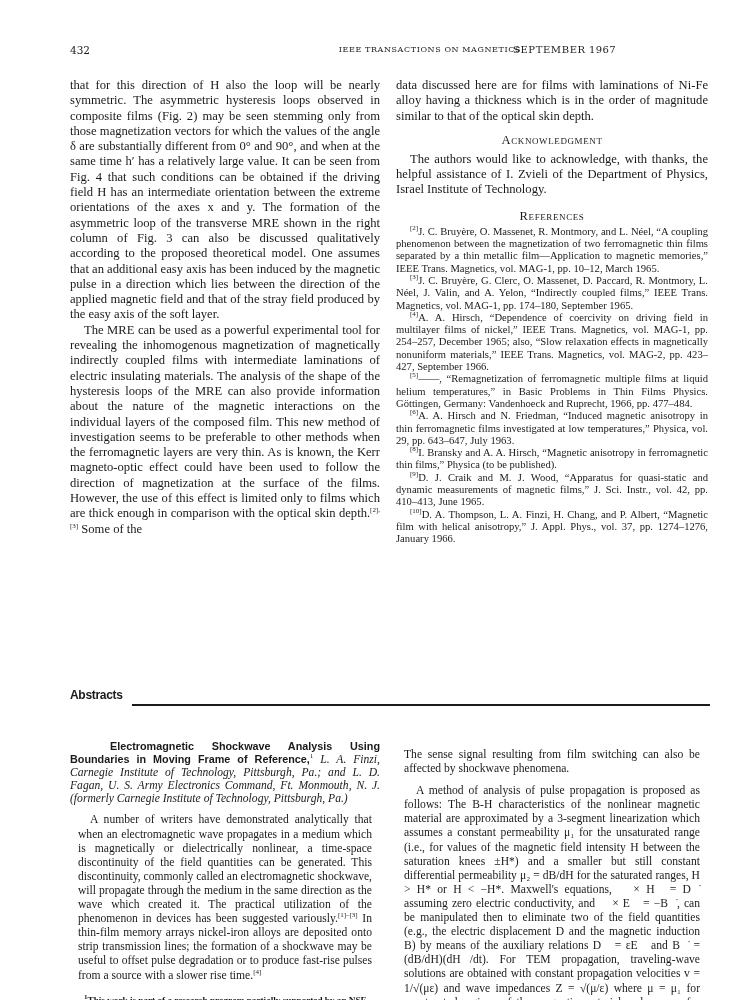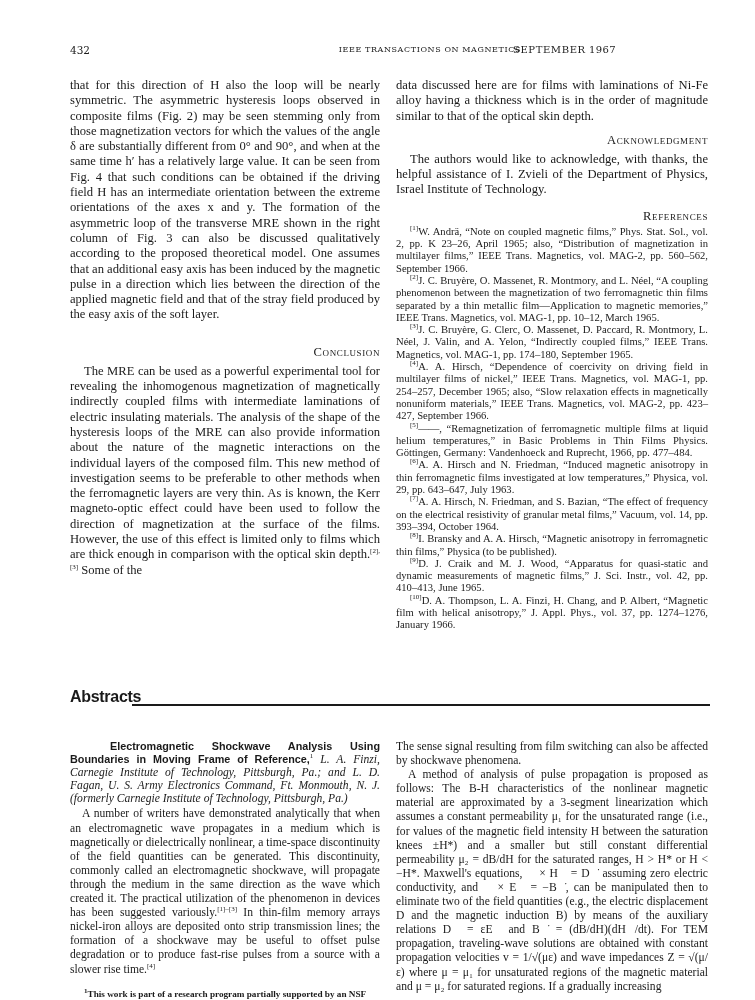--- a/index.html
+++ b/index.html
@@ -14,71 +14,68 @@
   .journal { position: absolute; right: 95px; top: 1px; font-size: 8px; letter-spacing: 0.6px; text-transform: uppercase; }
   .date { position: absolute; right: 0; top: 0; font-size: 9px; letter-spacing: 0.4px; }
   .date .yr { font-size: 10px; }
 
   .col { position: absolute; font-family: "Liberation Serif", serif; }
   .col-left { left: 70px; top: 78px; width: 310px; }
   .col-right { left: 396px; top: 78px; width: 312px; }
 
   p.body { margin: 0; font-size: 12.6px; line-height: 15.3px; text-align: justify; text-align-last: left; }
   p.ind { text-indent: 14px; }
-  h3.sec { margin: 9px 0 4px 0; font-weight: normal; font-variant: small-caps; text-align: right; font-size: 12.6px; letter-spacing: 0.6px; line-height: 15px; }
+  h3.sec { margin: 9px 0 4px 0; font-weight: normal; font-variant: small-caps; text-align: center; font-size: 12.6px; letter-spacing: 0.6px; line-height: 15px; }
   .col-left h3.sec { margin-top: 22px; margin-bottom: 4px; }
 
   .refs { margin: 0; padding: 0; list-style: none; }
   .ref { font-size: 10.6px; line-height: 12.3px; text-align: justify; text-indent: 14px; margin: 0; }
   .ref sup { font-size: 7px; }
 
   .abstracts-bar { position: absolute; left: 70px; top: 688px; width: 640px; height: 22px; }
-  .abstracts-title { position: absolute; left: 0; top: 0; font-family: "Liberation Sans", sans-serif; font-size: 16px; font-weight: bold; letter-spacing: -0.3px; }
+  .abstracts-title { position: absolute; left: 0; top: 0; font-family: "Liberation Sans", sans-serif; font-size: 12px; font-weight: bold; letter-spacing: -0.3px; }
   .abstracts-rule { position: absolute; left: 62px; right: 0; top: 16px; height: 2px; background: #1a1a1a; }
 
   .ab-left { left: 70px; top: 740px; width: 310px; }
   .ab-right { left: 396px; top: 740px; width: 312px; }
   .ab-title { font-size: 11.6px; line-height: 13.1px; text-align: justify; margin: 0 0 2px 0; }
   .ab-title b { font-family: "Liberation Sans", sans-serif; font-weight: bold; font-size: 10.8px; margin-left: 40px; }
   .ab-title i { font-style: italic; }
-  .ab-p { margin: 0; font-size: 11.6px; line-height: 14.1px; text-align: justify; }
+  .ab-p { margin: 8px; font-size: 11.6px; line-height: 14.1px; text-align: justify; }
   .ab-p.ind { text-indent: 12px; }
   .footnote { font-size: 9.2px; line-height: 11px; margin-top: 12px; text-indent: 14px; font-weight: bold; }
   sup { font-size: 7px; line-height: 0; }
 </style>
 </head>
 <body>
 
 <div class="page">
 
   <div class="running-head">
     <span class="page-num">432</span>
     <span class="journal">IEEE Transactions on Magnetics</span>
     <span class="date"><span style="text-transform:uppercase;letter-spacing:0.6px;font-size:10px">September</span> <span class="yr">1967</span></span>
   </div>
 
   <div class="col col-left">
     <p class="body">that for this direction of H also the loop will be nearly symmetric. The asymmetric hysteresis loops observed in composite films (Fig. 2) may be seen stemming only from those magnetization vectors for which the values of the angle δ are substantially different from 0° and 90°, and when at the same time h′ has a relatively large value. It can be seen from Fig. 4 that such conditions can be obtained if the driving field H has an intermediate orientation between the extreme orientations of the axes x and y. The formation of the asymmetric loop of the transverse MRE shown in the right column of Fig. 3 can also be discussed qualitatively according to the proposed theoretical model. One assumes that an additional easy axis has been induced by the magnetic pulse in a direction which lies between the direction of the applied magnetic field and that of the stray field produced by the easy axis of the soft layer.</p>
-    <h3 class="sec">Conclusion</h3>
     <p class="body ind"><span>The MRE can be used as a powerful experimental tool for revealing the inhomogenous magnetization of magnetically indirectly coupled films with intermediate laminations of electric insulating materials. The analysis of the shape of the hysteresis loops of the MRE can also provide information about the nature of the magnetic interactions on the individual layers of the composed film. This new method of investigation seems to be preferable to other methods when the ferromagnetic layers are very thin. As is known, the Kerr magneto-optic effect could have been used to follow the direction of magnetization at the surface of the films. However, the use of this effect is limited only to films which are thick enough in comparison with the optical skin depth.</span><sup>[2],[3]</sup><span> Some of the</span></p>
   </div>
 
   <div class="col col-right">
     <p class="body">data discussed here are for films with laminations of Ni-Fe alloy having a thickness which is in the order of magnitude similar to that of the optical skin depth.</p>
     <h3 class="sec">Acknowledgment</h3>
     <p class="body ind">The authors would like to acknowledge, with thanks, the helpful assistance of I. Zvieli of the Department of Physics, Israel Institute of Technology.</p>
     <h3 class="sec" style="margin-top:11px;margin-bottom:2px">References</h3>
     <div class="refs">
-      <p class="ref"><sup>[1]</sup><span>W. Andrä, “Note on coupled magnetic films,” Phys. Stat. Sol., vol. 2, pp. K 23–26, April 1965; also, “Distribution of magnetization in multilayer films,” IEEE Trans. Magnetics, vol. MAG-2, pp. 560–562, September 1966.</span></p>
       <p class="ref"><sup>[2]</sup><span>J. C. Bruyère, O. Massenet, R. Montmory, and L. Néel, “A coupling phenomenon between the magnetization of two ferromagnetic thin films separated by a thin metallic film—Application to magnetic memories,” IEEE Trans. Magnetics, vol. MAG-1, pp. 10–12, March 1965.</span></p>
       <p class="ref"><sup>[3]</sup><span>J. C. Bruyère, G. Clerc, O. Massenet, D. Paccard, R. Montmory, L. Néel, J. Valin, and A. Yelon, “Indirectly coupled films,” IEEE Trans. Magnetics, vol. MAG-1, pp. 174–180, September 1965.</span></p>
       <p class="ref"><sup>[4]</sup><span>A. A. Hirsch, “Dependence of coercivity on driving field in multilayer films of nickel,” IEEE Trans. Magnetics, vol. MAG-1, pp. 254–257, December 1965; also, “Slow relaxation effects in magnetically nonuniform materials,” IEEE Trans. Magnetics, vol. MAG-2, pp. 423–427, September 1966.</span></p>
       <p class="ref"><sup>[5]</sup><span>——, “Remagnetization of ferromagnetic multiple films at liquid helium temperatures,” in Basic Problems in Thin Films Physics. Göttingen, Germany: Vandenhoeck and Ruprecht, 1966, pp. 477–484.</span></p>
       <p class="ref"><sup>[6]</sup><span>A. A. Hirsch and N. Friedman, “Induced magnetic anisotropy in thin ferromagnetic films investigated at low temperatures,” Physica, vol. 29, pp. 643–647, July 1963.</span></p>
-      <p class="ref"><sup>[7]</sup><span>A. A. Hirsch, N. Friedman, and S. Bazian, “The effect of frequency on the electrical resistivity of granular metal films,” Vacuum, vol. 14, pp. 393–394, October 1964.</span></p>
       <p class="ref"><sup>[8]</sup><span>I. Bransky and A. A. Hirsch, “Magnetic anisotropy in ferromagnetic thin films,” Physica (to be published).</span></p>
       <p class="ref"><sup>[9]</sup><span>D. J. Craik and M. J. Wood, “Apparatus for quasi-static and dynamic measurements of magnetic films,” J. Sci. Instr., vol. 42, pp. 410–413, June 1965.</span></p>
       <p class="ref"><sup>[10]</sup><span>D. A. Thompson, L. A. Finzi, H. Chang, and P. Albert, “Magnetic film with helical anisotropy,” J. Appl. Phys., vol. 37, pp. 1274–1276, January 1966.</span></p>
     </div>
   </div>
 
   <div class="abstracts-bar">
     <span class="abstracts-title">Abstracts</span>
     <div class="abstracts-rule"></div>
   </div>

